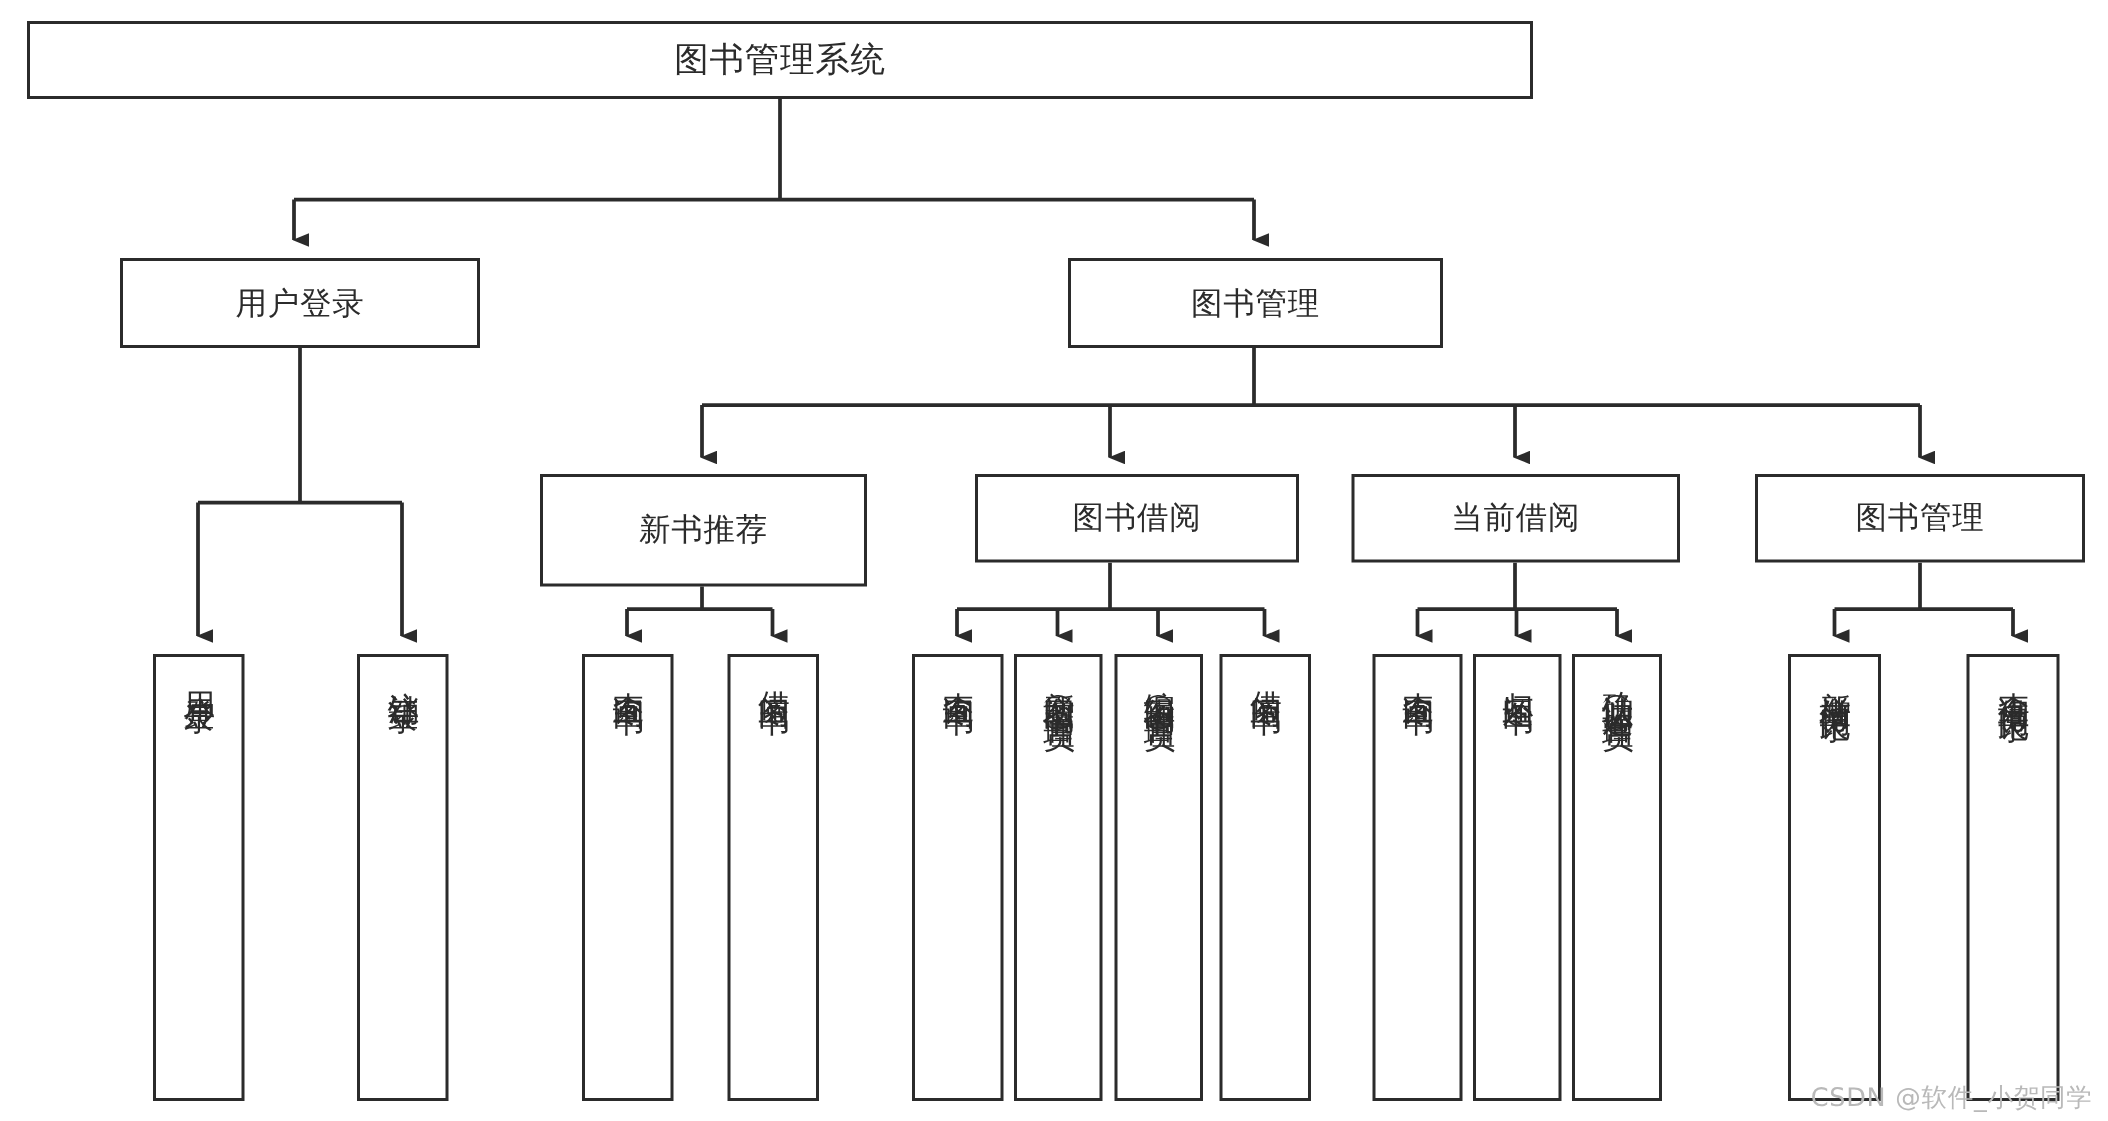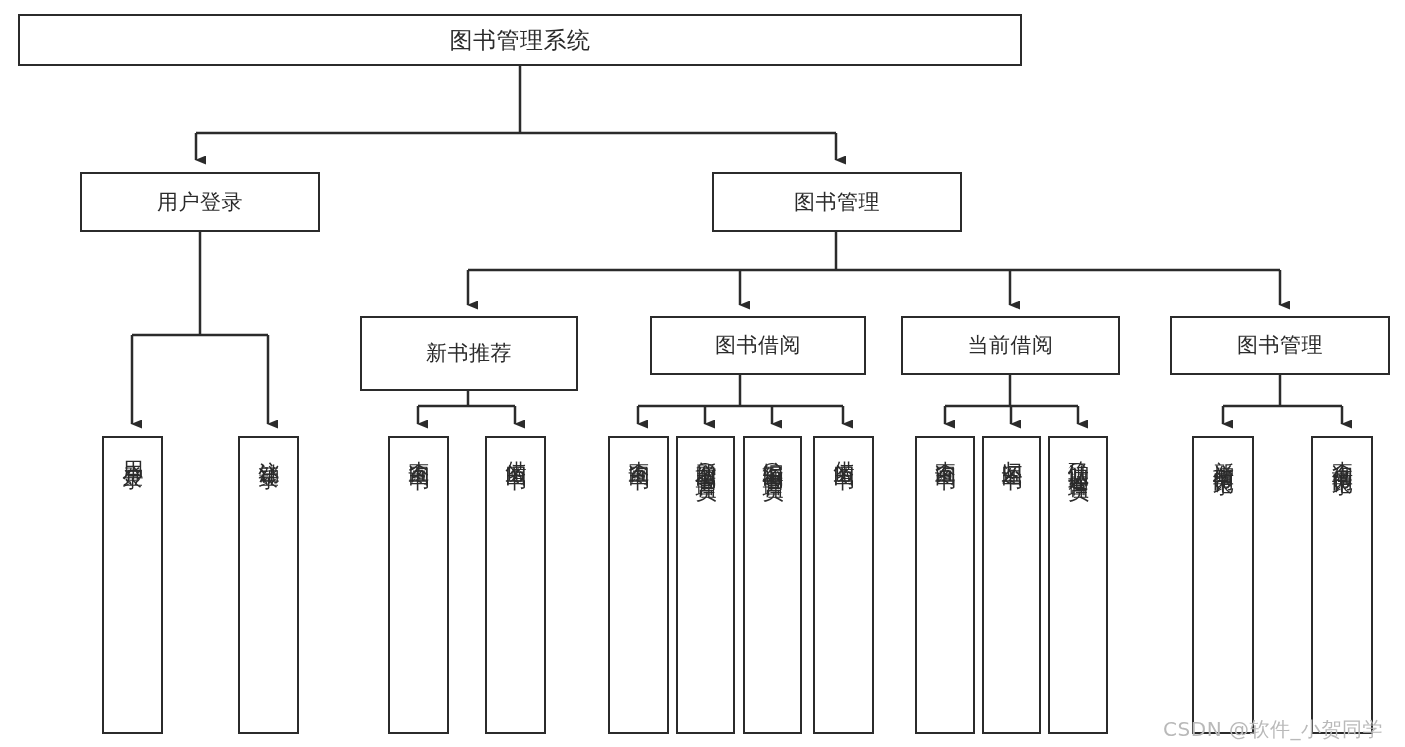--- a/index.html
+++ b/index.html
@@ -59,23 +59,23 @@
     line-height: 1.0;
     letter-spacing: 3px;
     white-space: nowrap;
     text-align: left;
   }
   .node.root .node-label {
     font-size: 23px;
   }
   #watermark {
     position: absolute;
-    right: 22px;
+    right: 10px;
     bottom: 4px;
-    font-size: 20px;
+    font-size: 17px;
     color: #b9b9b9;
     letter-spacing: 0.5px;
     white-space: nowrap;
     user-select: none;
   }
 </style>
 </head>
 <body>
 
 <div id="canvas">

